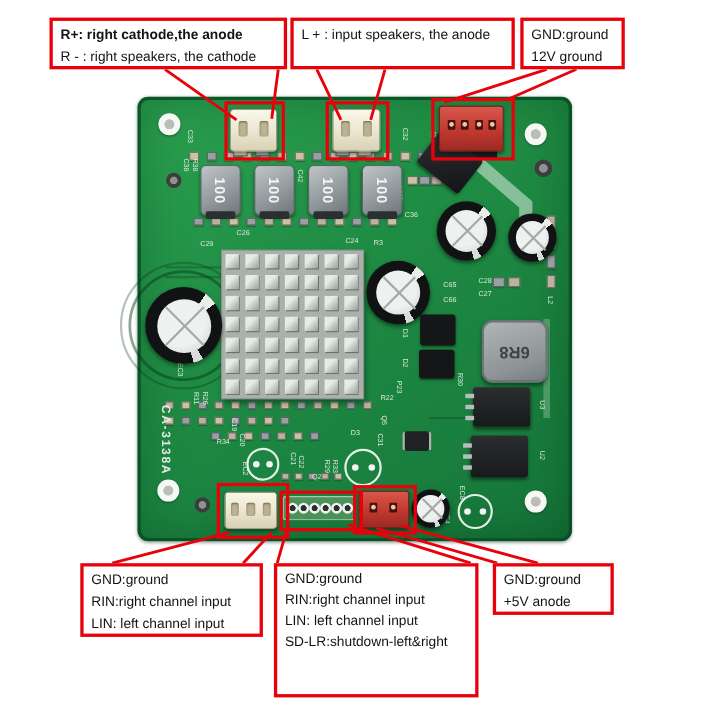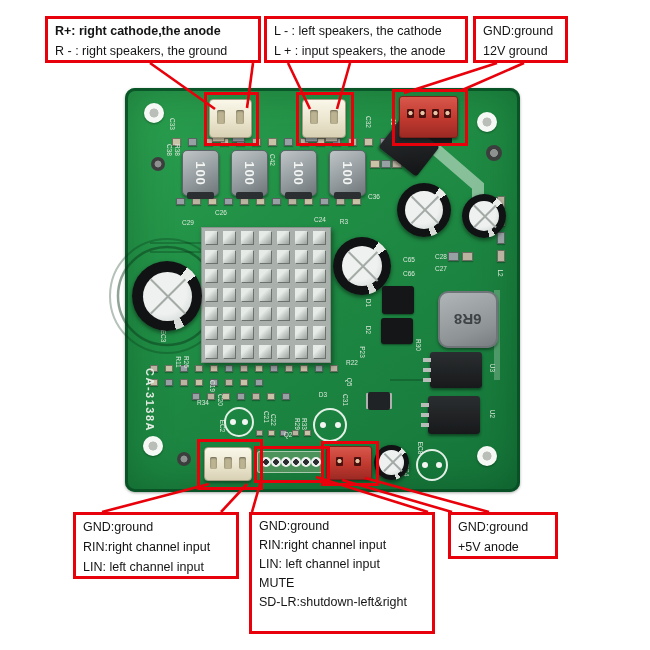--- a/index.html
+++ b/index.html
@@ -388,40 +388,38 @@
         <line x1="247" y1="484" x2="221" y2="512"></line>
       <line x1="262" y1="477" x2="252" y2="512"></line>
         <line x1="316" y1="477" x2="428" y2="512"></line>
       <line x1="342" y1="480" x2="452" y2="512"></line>
         <line x1="365" y1="478" x2="489" y2="512"></line>
     </g>
   </svg>
 
   <div class="callout" style="left:45px;top:16px;width:216px;height:47px">
       <div class="co-line co-bold">R+: right cathode,the anode</div>
-      <div class="co-line">R - : right speakers, the ground</div>
+      <div class="co-line">R - : right speakers, the cathode</div>
     </div>
   <div class="callout" style="left:264px;top:16px;width:204px;height:47px">
-      <div class="co-line">L - : left speakers, the cathode</div>
       <div class="co-line">L + : input speakers, the anode</div>
     </div>
   <div class="callout" style="left:473px;top:16px;width:95px;height:47px">
       <div class="co-line">GND:ground</div>
       <div class="co-line">12V ground</div>
     </div>
   <div class="callout" style="left:73px;top:512px;width:166px;height:67px">
       <div class="co-line">GND:ground</div>
       <div class="co-line">RIN:right channel input</div>
       <div class="co-line">LIN: left channel input</div>
     </div>
   <div class="callout small-lh" style="left:249px;top:512px;width:186px;height:122px">
       <div class="co-line">GND:ground</div>
       <div class="co-line">RIN:right channel input</div>
       <div class="co-line">LIN: left channel input</div>
-      <div class="co-line">MUTE</div>
       <div class="co-line">SD-LR:shutdown-left&amp;right</div>
     </div>
   <div class="callout" style="left:448px;top:512px;width:110px;height:47px">
       <div class="co-line">GND:ground</div>
       <div class="co-line">+5V anode</div>
     </div>
 
 </div>
 
 </body></html>

